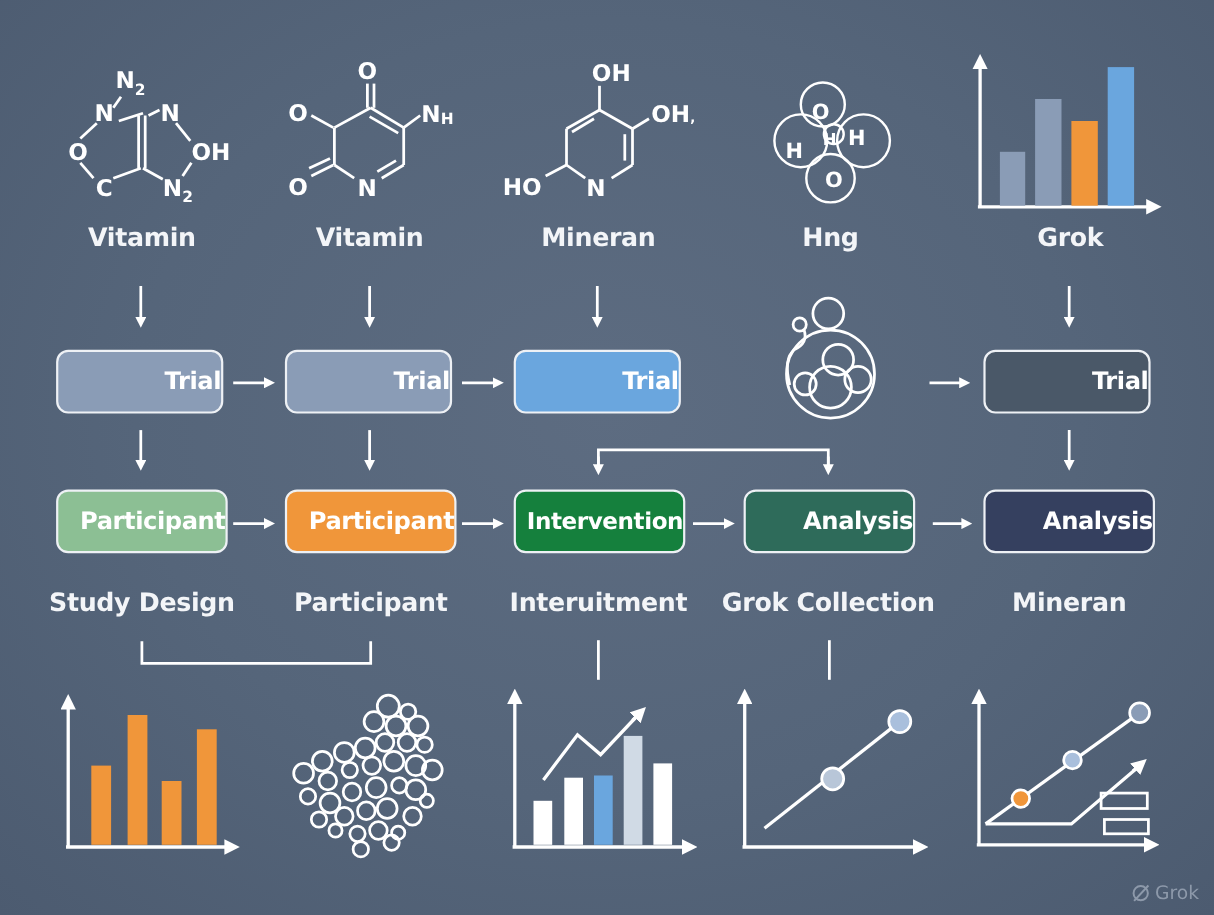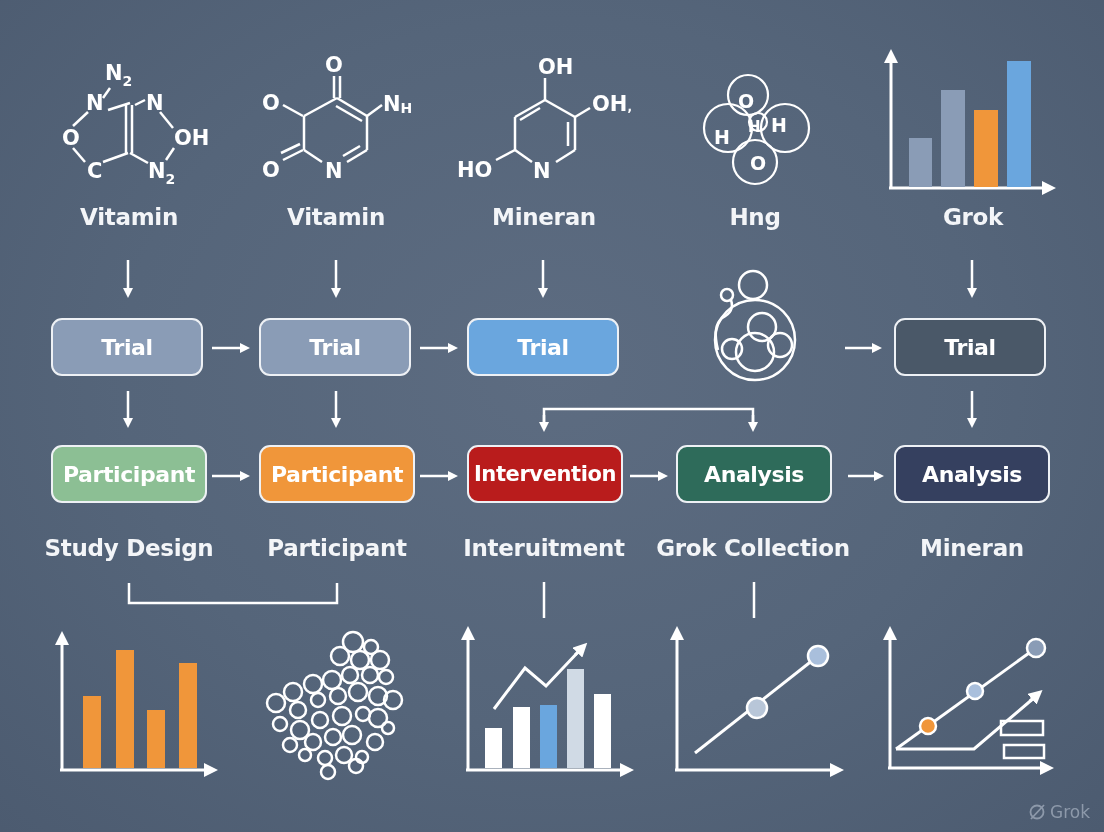--- a/index.html
+++ b/index.html
@@ -10,21 +10,21 @@
     color:#fff;
   }
   .label {
     position:absolute; font-weight:bold; font-size:23px; color:#f3f5f8;
     text-align:right; white-space:nowrap; transform:translateX(-50%);
     letter-spacing:-0.3px;
   }
   .box {
     position:absolute; width:152px; height:58px; border:2.5px solid #eef1f5;
     border-radius:11px; box-sizing:border-box; display:flex; align-items:center;
-    justify-content:center; font-weight:bold; font-size:22px; color:#fff;
+    justify-content:flex-end; font-weight:bold; font-size:22px; color:#fff;
     letter-spacing:-0.4px; cursor:pointer;
   }
   svg.layer { position:absolute; left:0; top:0; }
   .grok {
     position:absolute; right:14px; bottom:10px; font-size:17px; color:#8d99aa;
     display:flex; align-items:center; gap:4px;text-align:right;
   }
 </style>
 </head>
 <body>
@@ -279,21 +279,21 @@
 <div class="box" style="left:894px; top:318px; background:#4a5868;">
   <span>Trial</span>
 </div>
 
 <div class="box" style="left:51px; top:445px; width:156px; background:#8cbf94;">
   <span>Participant</span>
 </div>
 <div class="box" style="left:259px; top:445px; width:156px; background:#f0963a;">
   <span>Participant</span>
 </div>
-<div class="box" style="left:467px; top:445px; width:156px; background:#b91c1c; font-size:21px;">
+<div class="box" style="left:467px; top:445px; width:156px; background:#15803d; font-size:21px;">
   <span>Intervention</span>
 </div>
 <div class="box" style="left:676px; top:445px; width:156px; background:#2e6b5a;">
   <span>Analysis</span>
 </div>
 <div class="box" style="left:894px; top:445px; width:156px; background:#35405f;">
   <span>Analysis</span>
 </div>
 
 <div class="label" style="left:129px; top:535px;">Study Design</div>

